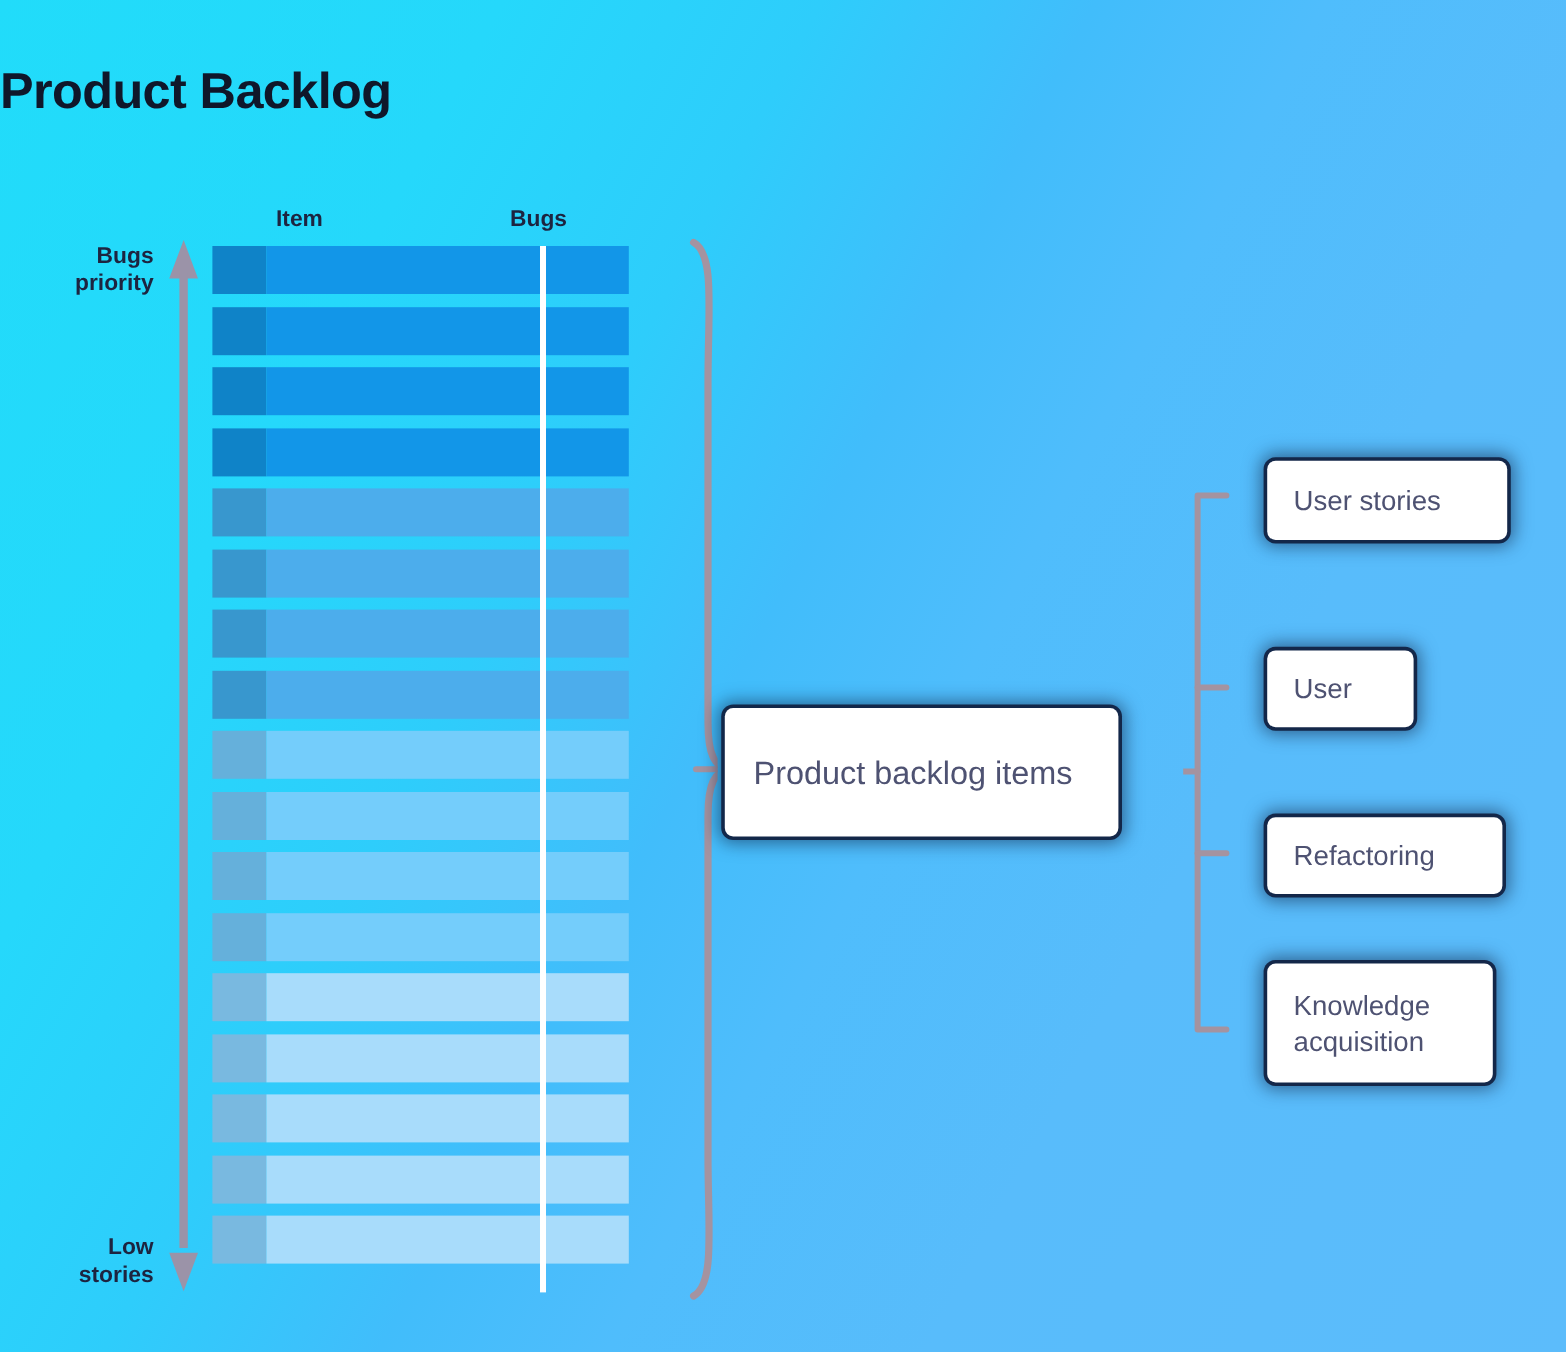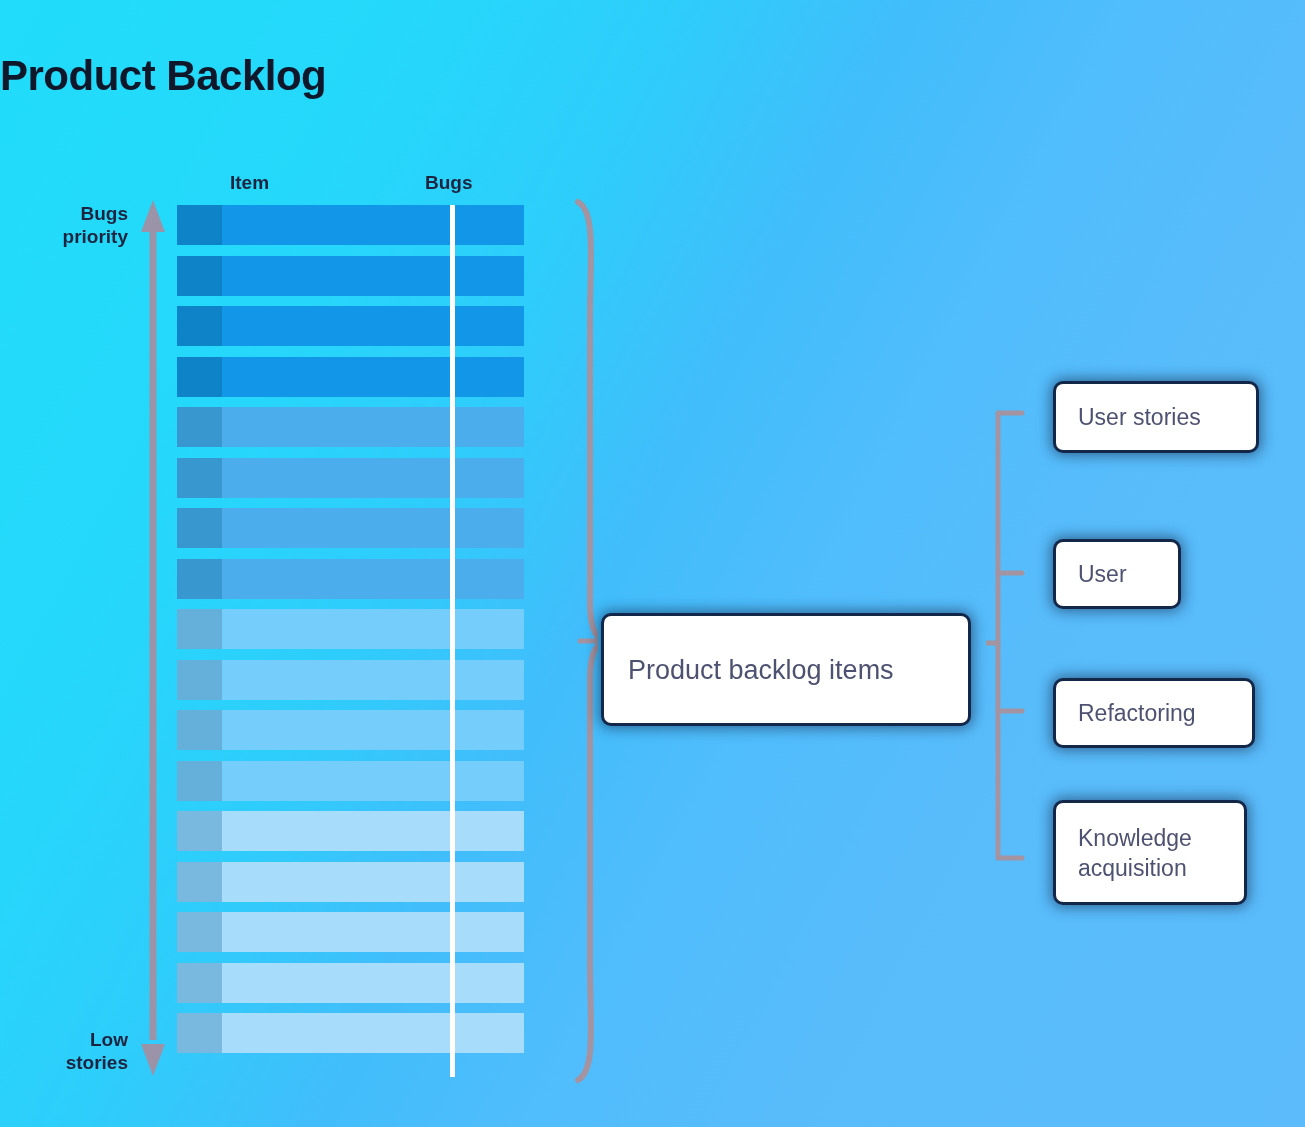--- a/index.html
+++ b/index.html
@@ -64,21 +64,21 @@
   
   .node {
     position:absolute;
     background:#ffffff;
     border-radius:7px;
     box-shadow: 0 0 0 3px rgba(16,32,64,0.92), 0 0 14px 5px rgba(12,28,58,0.55);
     display:flex; align-items:center;
     color:#4e5272;
   }
   #node-main {
-    left:604px; top:616px; width:364px; height:107px;
+    left:604px; top:590px; width:328px; height:107px;
     padding-left:24px;
     font-size:27px;
   }
   #node-main .node-text { line-height:32px; }
 
   .leaf { font-size:23px; padding-left:22px; }
   #node-user-stories { left:1056px; top:384px;  width:200px; height:66px; }
   #node-bugs         { left:1056px; top:542px;  width:122px; height:64px; }
   #node-refactoring  { left:1056px; top:681px;  width:196px; height:64px; }
   #node-knowledge    { left:1056px; top:803px;  width:188px; height:99px; }

